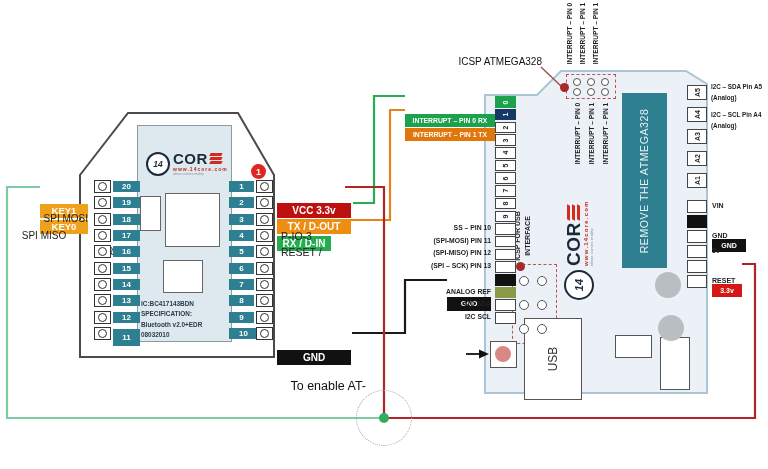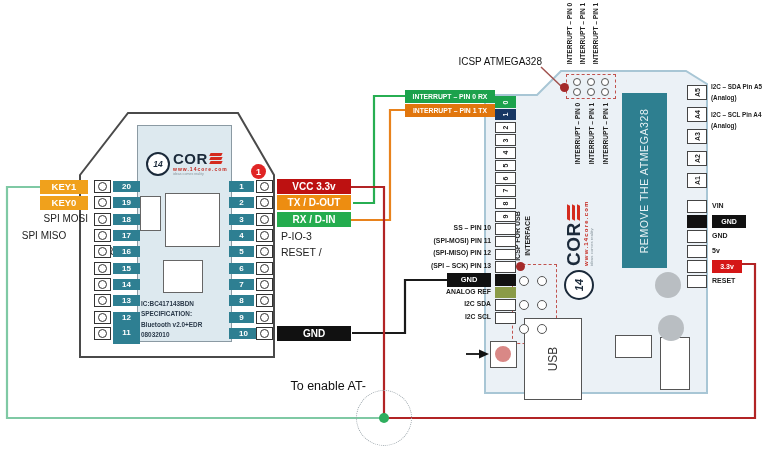--- a/index.html
+++ b/index.html
@@ -1,20 +1,20 @@
 <!DOCTYPE html>
 <html><head>
 <meta charset="utf-8">
 <style>
   html,body{margin:0;padding:0;background:#fff;}
   #scene{position:relative;width:768px;height:469px;background:#fff;overflow:hidden;
          font-family:"Liberation Sans", sans-serif;}
   .abs{position:absolute;}
   .flexc{display:flex;align-items:center;justify-content:center;}
-  .badge{color:#fff;font-weight:600;}
+  .badge{color:#fff;font-weight:600;margin-top:24px;}
   .vrot{transform:rotate(-90deg);white-space:nowrap;}
   .pad{background:#fff;border:1.2px solid #333;box-sizing:border-box;}
   .pad i{display:block;width:7px;height:7px;border:1.2px solid #333;border-radius:50%;background:#fff;}
   .tealbox{background:#2E7F92;color:#fff;font-size:8px;font-weight:700;box-sizing:border-box;}
   .stripbox{background:#fff;border:1.1px solid #444;box-sizing:border-box;}
   .circ{border:1.2px solid #555;border-radius:50%;background:#fff;box-sizing:border-box;}
   .dotred{background:#A52A2A;border-radius:50%;}
   .dash{border:1.4px dashed #C0524E;box-sizing:border-box;}
   .logo-circle{border:2.2px solid #1B2A3A;border-radius:50%;font-weight:700;font-style:italic;color:#1B2A3A;background:#fff;}
   .logo-name{font-weight:800;color:#1B2A3A;letter-spacing:.5px;line-height:1;}
@@ -180,36 +180,36 @@
       <i></i>
     </div>
     <div class="abs tealbox flexc" style="left:113px;top:295.45000000000005px;width:27px;height:11px;">13</div>
     <div class="abs pad flexc" style="left:94px;top:310.8px;width:17px;height:13px;">
       <i></i>
     </div>
     <div class="abs tealbox flexc" style="left:113px;top:311.8px;width:27px;height:11px;">12</div>
     <div class="abs pad flexc" style="left:94px;top:327.15px;width:17px;height:13px;">
       <i></i>
     </div>
-    <div class="abs tealbox flexc" style="left:113px;top:320px;width:27px;height:24px;">11</div>
+    <div class="abs tealbox flexc" style="left:113px;top:329px;width:27px;height:17px;">11</div>
     <div class="abs tealbox flexc" style="left:229px;top:181px;width:25px;height:11px;">1</div>
     <div class="abs pad flexc" style="left:256px;top:180px;width:17px;height:13px;">
       <i></i>
     </div>
     <div class="abs flexc badge" style="left:277px;top:179px;width:74px;height:15px;background:#BD1111;font-size:10px;text-align:right;">VCC 3.3v</div>
     <div class="abs tealbox flexc" style="left:229px;top:197.35px;width:25px;height:11px;">2</div>
     <div class="abs pad flexc" style="left:256px;top:196.35px;width:17px;height:13px;">
       <i></i>
     </div>
     <div class="abs flexc badge" style="left:277px;top:195.35px;width:74px;height:15px;background:#ED8D11;font-size:10px;">TX / D-OUT</div>
     <div class="abs tealbox flexc" style="left:229px;top:213.7px;width:25px;height:11px;">3</div>
     <div class="abs pad flexc" style="left:256px;top:212.7px;width:17px;height:13px;">
       <i></i>
     </div>
-    <div class="abs flexc badge" style="left:277px;top:211.7px;width:74px;height:15px;background:#24AC4E;font-size:10px;">RX / D-IN</div>
+    <div class="abs flexc badge" style="left:277px;top:211.7px;width:54px;height:15px;background:#24AC4E;font-size:10px;">RX / D-IN</div>
     <div class="abs tealbox flexc" style="left:229px;top:230.05px;width:25px;height:11px;">4</div>
     <div class="abs pad flexc" style="left:256px;top:229.05px;width:17px;height:13px;">
       <i></i>
     </div>
     <div class="abs " style="left:281px;top:229.55px;width:70px;font-size:10.5px;color:#222;white-space:nowrap;">P-IO-3</div>
     <div class="abs tealbox flexc" style="left:229px;top:246.4px;width:25px;height:11px;">5</div>
     <div class="abs pad flexc" style="left:256px;top:245.4px;width:17px;height:13px;">
       <i></i>
     </div>
     <div class="abs " style="left:281px;top:245.9px;width:70px;font-size:10.5px;color:#222;white-space:nowrap;">RESET /</div>

